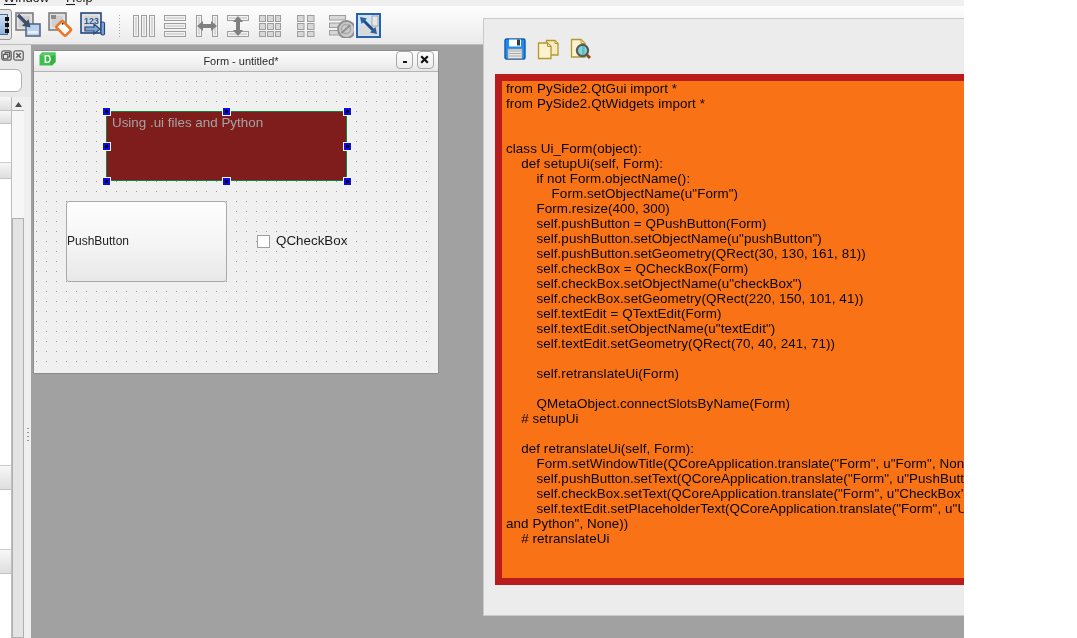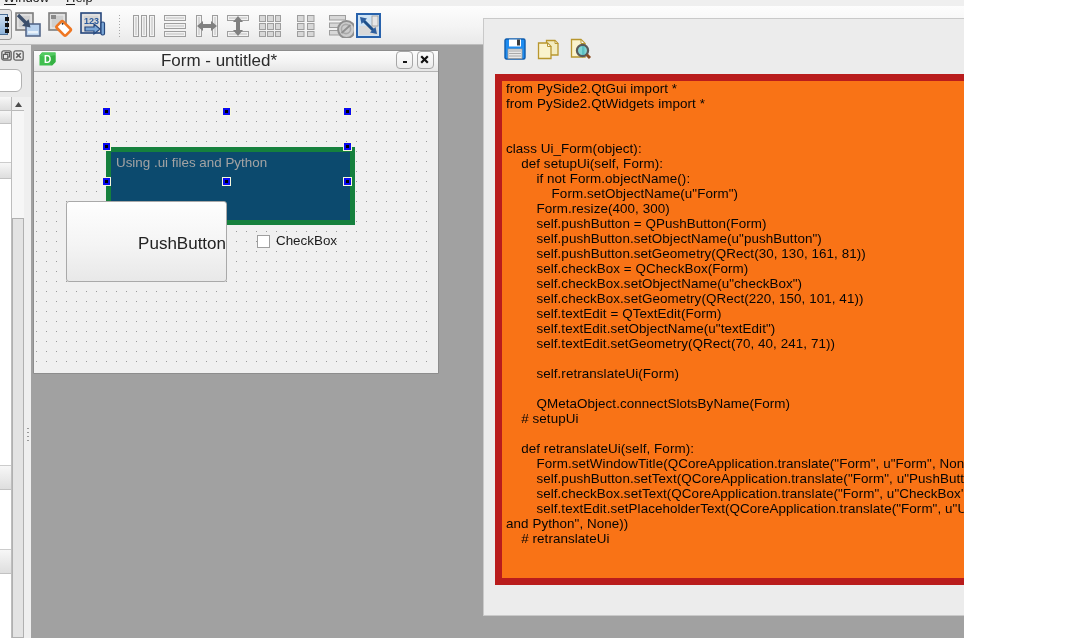--- a/index.html
+++ b/index.html
@@ -187,57 +187,57 @@
 
   <div id="formwin" class="abs" style="left:33px;top:50px;width:404px;height:322px;border:1px solid #8d8d8d;background:#f0f0f0;border-radius:2px 2px 0 0;"></div>
 
   <div class="abs" style="left:34px;top:51px;width:404px;height:20px;background:linear-gradient(180deg,#fcfcfc 0%,#f3f3f3 55%,#e7e7e7 100%);border-bottom:1px solid #b4b4b4;"></div>
   <svg class="abs" style="left:39px;top:52px;" width="17" height="14" viewBox="0 0 17 14">
     <polygon points="3,0.5 16.5,0.5 16.5,10 13,13.5 0.5,13.5 0.5,3.5" fill="#3fbf4e"></polygon>
     <polygon points="3,0.5 0.5,3.5 6,5 16.5,3.2 16.5,0.5" fill="#52ca60"></polygon>
     <polygon points="6,5 16.5,3.2 16.5,10 13,13.5" fill="#35b143"></polygon>
     <text x="5" y="11" font-size="10" font-weight="bold" fill="#ffffff" font-family="Liberation Sans,sans-serif">D</text>
   </svg>
-  <div class="abs" style="left:26px;top:54px;width:386px;height:15px;font-size:17px;line-height:14px;color:#2b2b2b;text-align:center;">Form - untitled*</div>
+  <div class="abs" style="left:48px;top:54px;width:386px;height:15px;font-size:11px;line-height:14px;color:#2b2b2b;text-align:center;">Form - untitled*</div>
   <div class="abs" style="left:396px;top:51px;width:15px;height:16px;border:1px solid #a6a6a6;border-radius:4px;"></div>
   <div class="abs" style="left:403px;top:61px;width:4px;height:2px;background:#161616;"></div>
   <div class="abs" style="left:417px;top:51px;width:15px;height:16px;border:1px solid #a6a6a6;border-radius:4px;"></div>
   <svg class="abs" style="left:420px;top:55px;" width="9" height="9" viewBox="0 0 9 9">
     <line x1="1.2" y1="1.2" x2="7.8" y2="7.8" stroke="#111" stroke-width="2.2"></line>
     <line x1="7.8" y1="1.2" x2="1.2" y2="7.8" stroke="#111" stroke-width="2.2"></line>
   </svg>
 
   <svg class="abs" style="left:36px;top:72px;" width="400" height="299">
     <defs>
         <pattern id="dots" width="10" height="10" patternUnits="userSpaceOnUse">
           <rect x="0" y="9" width="1" height="1" fill="#9a9a9a"></rect>
         </pattern>
       </defs>
     <rect x="0" y="0" width="400" height="299" fill="url(#dots)"></rect>
   </svg>
 
-  <div class="abs" style="left:106px;top:111px;width:239px;height:68px;background:#0c4a6e;border:5px solid #15803d;margin-top:36px;">
+  <div class="abs" style="left:106px;top:111px;width:239px;height:68px;background:#7f1d1d;border:1px solid #15803d;">
     <div class="abs" style="left:5px;top:3px;font-size:13.4px;color:#a3a3a3;">Using .ui files and Python</div>
   </div>
 
   <div class="handle" style="left:103px;top:108px;"></div>
   <div class="handle" style="left:223px;top:108px;"></div>
   <div class="handle" style="left:344px;top:108px;"></div>
   <div class="handle" style="left:103px;top:143px;"></div>
   <div class="handle" style="left:344px;top:143px;"></div>
   <div class="handle" style="left:103px;top:178px;"></div>
   <div class="handle" style="left:223px;top:178px;"></div>
   <div class="handle" style="left:344px;top:178px;"></div>
 
   <div class="abs" style="left:66px;top:201px;width:159px;height:79px;border:1px solid #a9a9a9;border-radius:3px;background:linear-gradient(180deg,#fefefe 0%,#f4f4f4 55%,#e8e8e8 100%);">
-    <div class="abs" style="left:0;top:32px;width:159px;text-align:right;font-size:17px;color:#222;">PushButton</div>
+    <div class="abs" style="left:0;top:32px;width:159px;text-align:left;font-size:12px;color:#222;">PushButton</div>
   </div>
 
   <div class="abs" style="left:257px;top:235px;width:11px;height:11px;border:1px solid #9f9f9f;background:#fff;"></div>
-  <div class="abs" style="left:276px;top:233px;font-size:13.4px;color:#1b1b1b;">CheckBox</div>
+  <div class="abs" style="left:276px;top:233px;font-size:13.4px;color:#1b1b1b;">QCheckBox</div>
 
   <div id="dialog" class="abs" style="left:484px;top:19px;width:583px;height:596px;background:#ececec;box-shadow:0 0 0 1px #c9c9c9;"></div>
 
   <svg class="abs" style="left:504px;top:38px;" width="22" height="22" viewBox="0 0 22 22">
     <rect x="1" y="1" width="20" height="20" rx="1.5" fill="#1e8cf0" stroke="#0f5cad" stroke-width="1.4"></rect>
     <rect x="5" y="1.5" width="12" height="7" fill="#fff"></rect>
     <rect x="13" y="1.5" width="3" height="6" fill="#3a3a3a"></rect>
     <rect x="4" y="11" width="14" height="9.5" fill="#e8e8e8" stroke="#9a9a9a" stroke-width="0.8"></rect>
     <g stroke="#aaa" stroke-width="1">
         <line x1="5" y1="13" x2="17" y2="13"></line>

